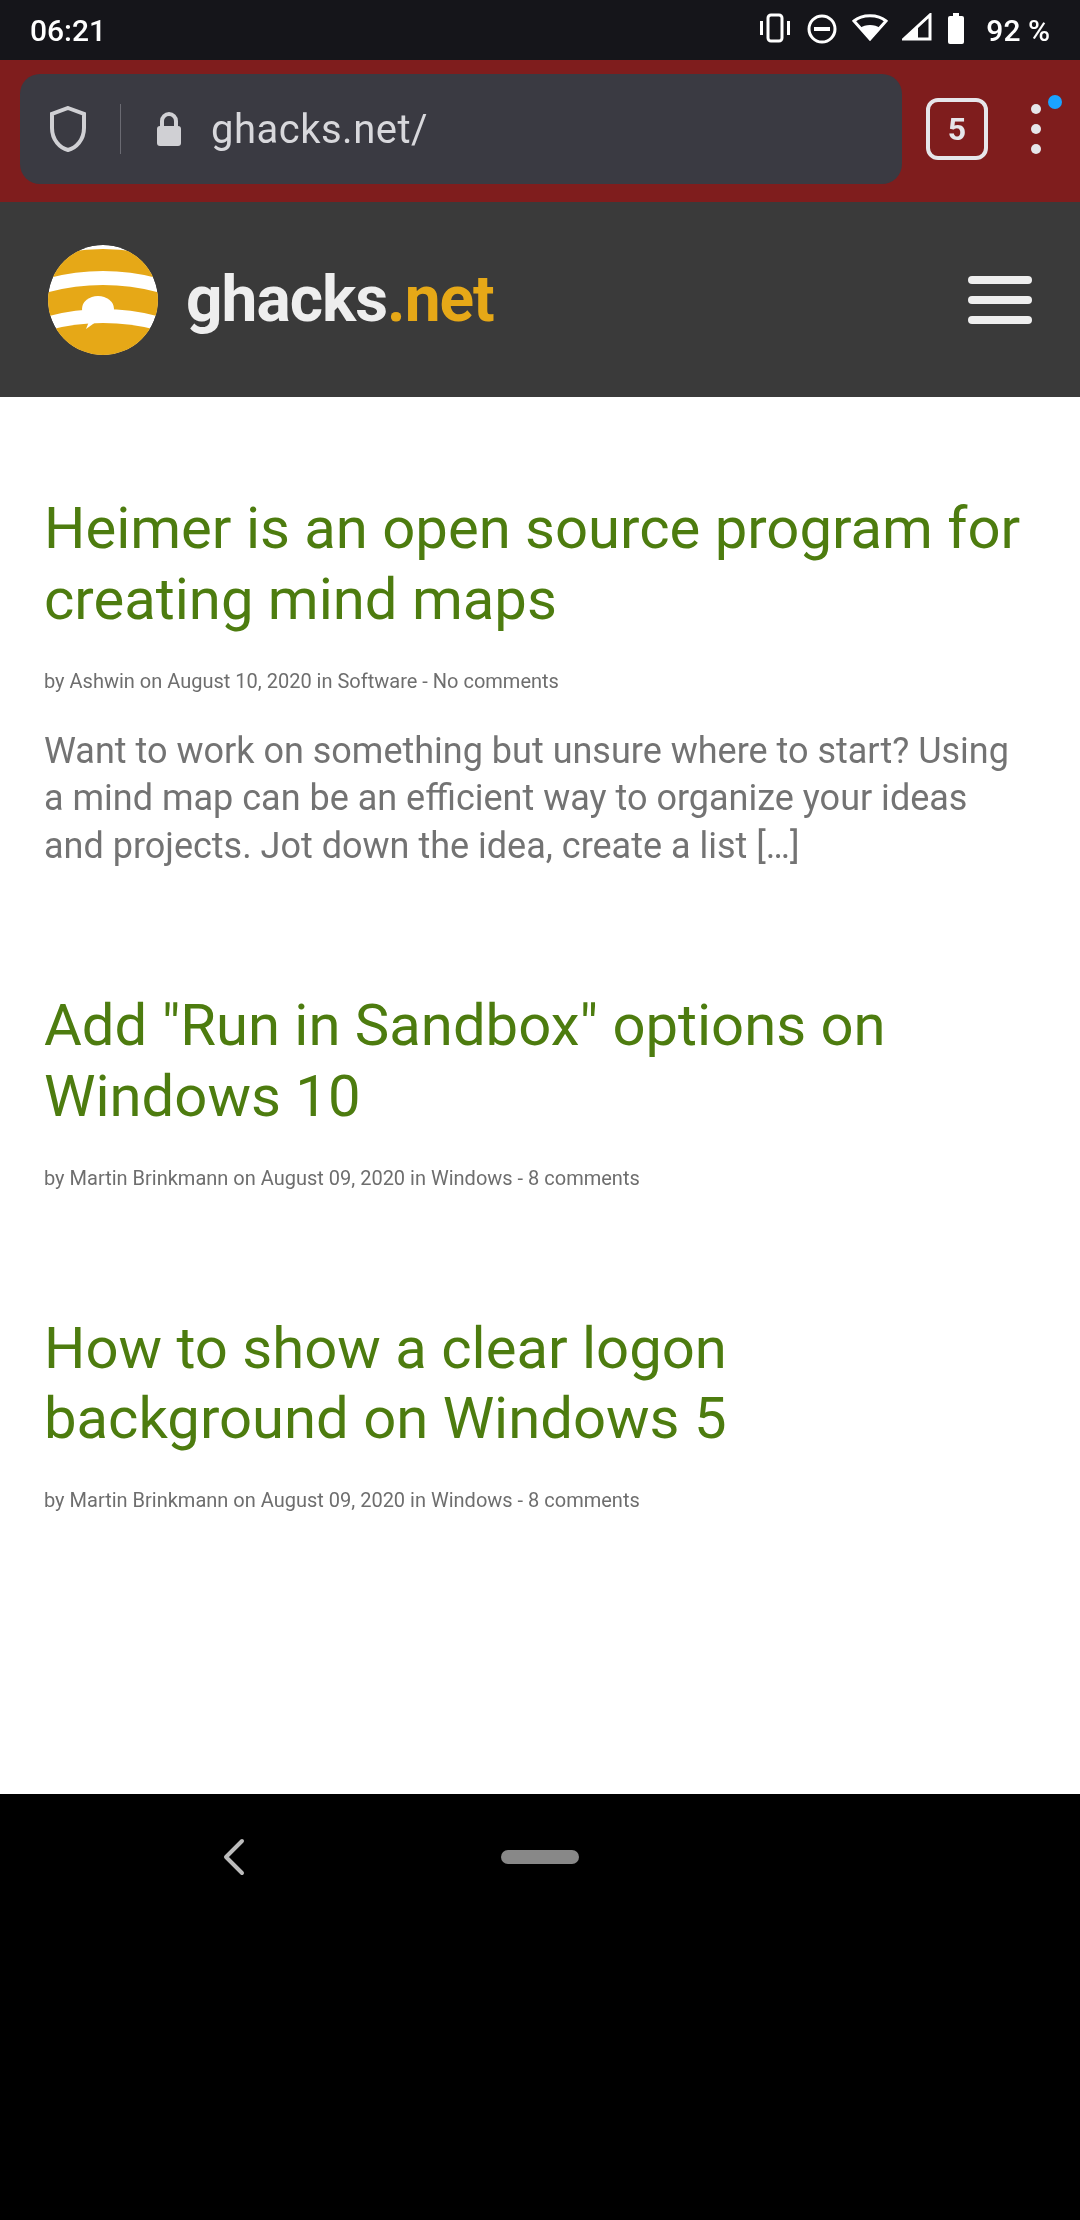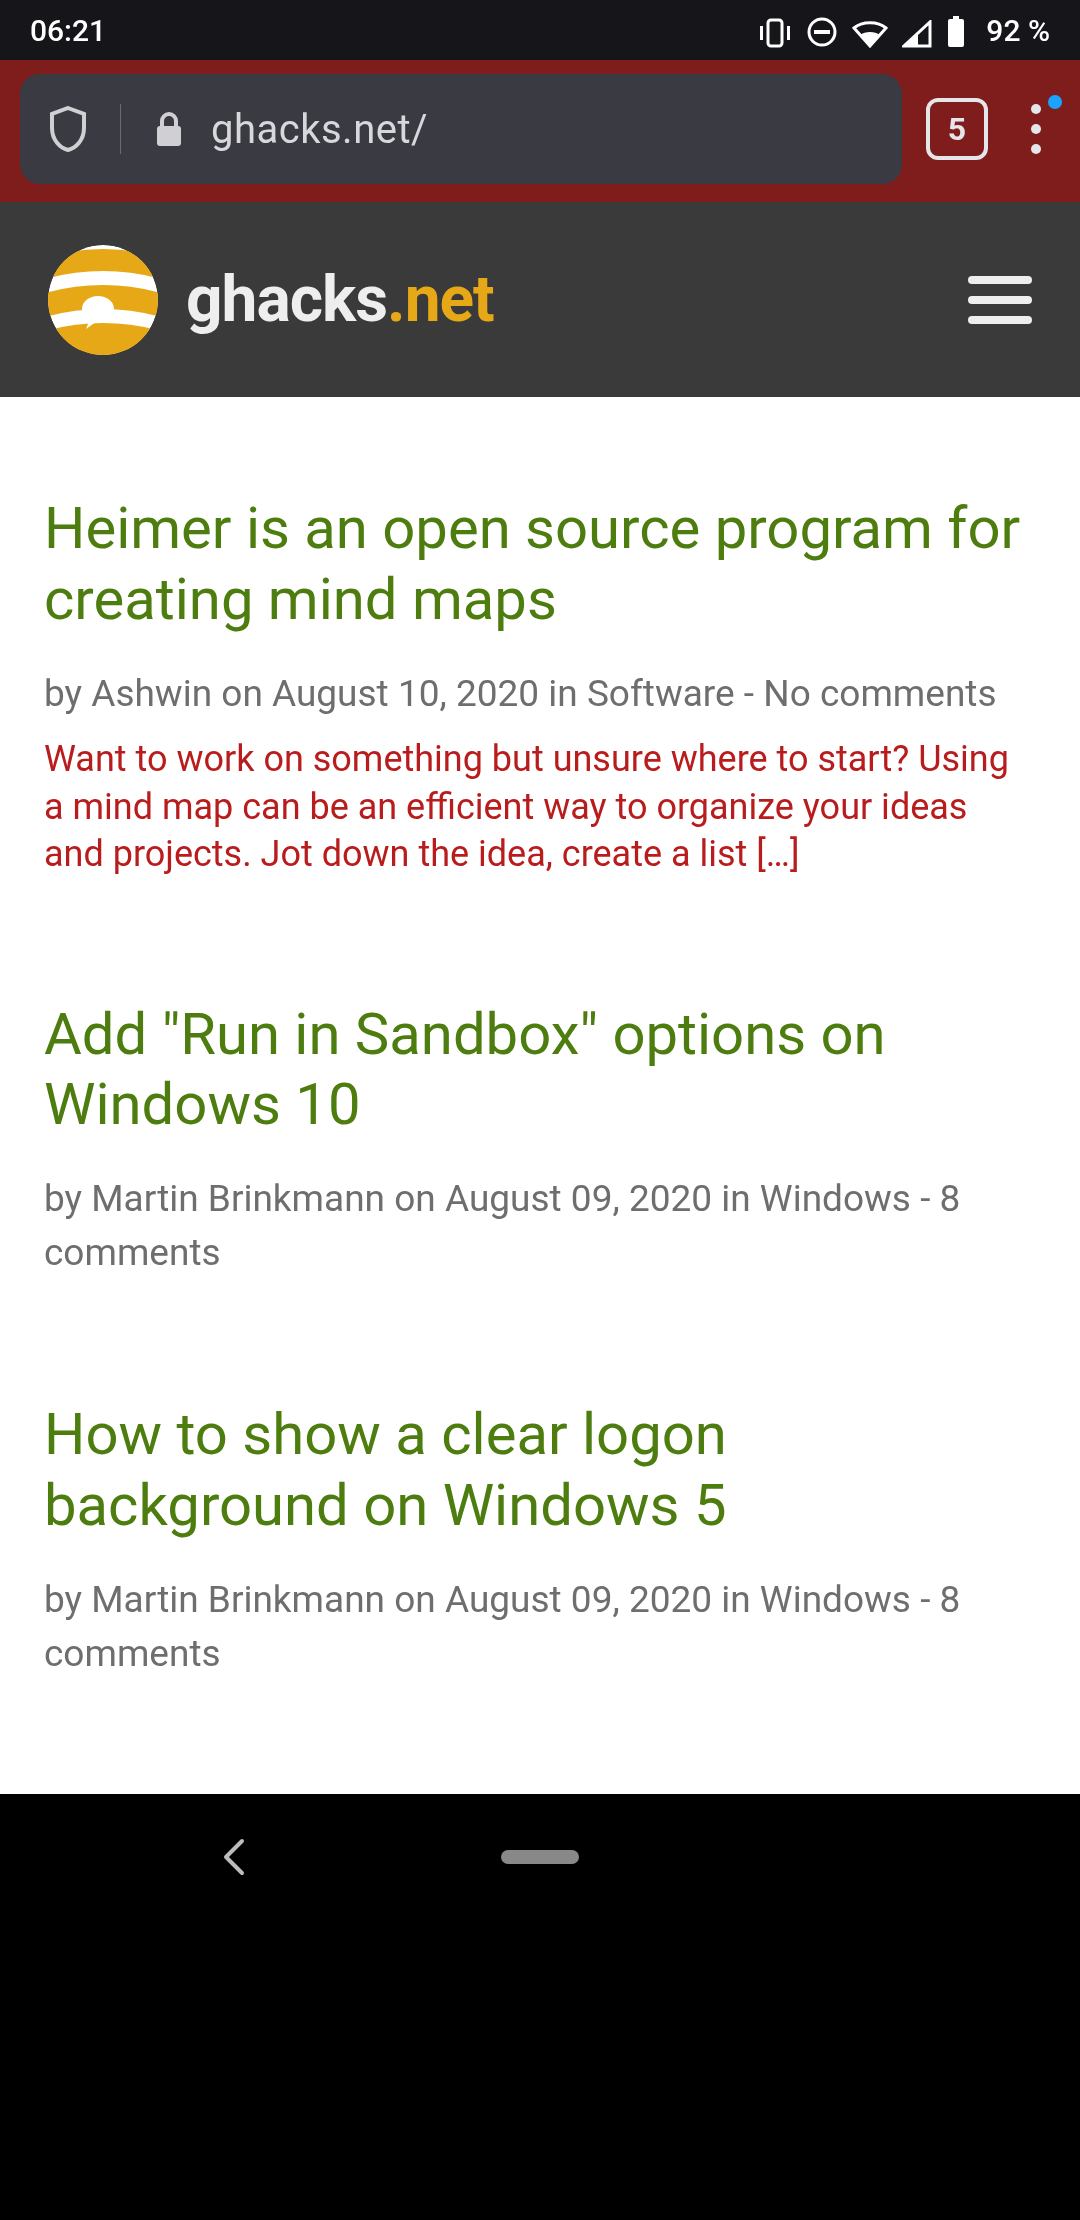--- a/index.html
+++ b/index.html
@@ -1,21 +1,21 @@
 <!DOCTYPE html>
 <html><head>
 <meta charset="utf-8">
 <style>
   * { margin: 0; padding: 0; box-sizing: border-box; }
   html, body { width: 1080px; height: 2220px; font-family: -apple-system, "Segoe UI", Roboto, sans-serif; overflow: hidden; background: #000; }
   .screen { width: 1080px; height: 1920px; display: flex; flex-direction: column; background: #000; }
   
   .status-bar { height: 60px; background: #15151a; color: #fff; display: flex; align-items: center; justify-content: space-between; padding: 0 30px; font-size: 30px; font-weight: 500; }
   .status-left { display: flex; align-items: center; }
-  .status-right { display: flex; align-items: flex-end; gap: 14px; }
+  .status-right { display: flex; align-items: flex-start; gap: 14px; }
   .status-right svg { display: block; }
   .batt-text { font-size: 30px; margin-left: 6px; }
   
   .browser-bar { background: #7f1d1d; display: flex; align-items: center; padding: 14px 20px 18px 20px; gap: 24px; }
   .url-pill { flex: 1; background: #3a3a42; border-radius: 20px; height: 110px; display: flex; align-items: center; padding: 0 28px; gap: 26px; }
   .url-pill .divider { width: 1px; height: 50px; background: #6a6a72; margin: 0 6px; }
   .url-text { color: #d8d8dc; font-size: 40px; letter-spacing: 0.5px; }
   .tab-box { width: 62px; height: 62px; border: 4px solid #e6e6ea; border-radius: 12px; display: flex; align-items: center; justify-content: center; color: #e6e6ea; font-size: 32px; font-weight: 700; }
   .menu-dots { position: relative; width: 48px; height: 72px; display: flex; flex-direction: column; align-items: center; justify-content: center; gap: 10px; }
   .menu-dots .dot { width: 10px; height: 10px; background: #e6e6ea; border-radius: 50%; }
@@ -27,22 +27,22 @@
   .brand-text { font-size: 64px; font-weight: 700; letter-spacing: -1px; }
   .brand-text .g { color: #eeeeee; }
   .brand-text .d { color: #e6a817; }
   .hamburger { width: 64px; height: 48px; display: flex; flex-direction: column; justify-content: space-between; }
   .hamburger span { display: block; height: 8px; background: #eeeeee; border-radius: 4px; }
   
   .content { flex: 1; background: #ffffff; padding: 0 44px; overflow: hidden; }
   .article { padding-top: 96px; }
   .article + .article { padding-top: 120px; }
   .article h2 { font-size: 58px; font-weight: 400; color: #4d7c0f; line-height: 1.22; }
-  .meta { margin-top: 32px; font-size: 37px; color: #6e6e6e; line-height: 1.45; }
-  .excerpt { margin-top: 16px; font-size: 36px; color: #b91c1c; line-height: 1.32; }
+  .meta { margin-top: 32px; font-size: 20px; color: #6e6e6e; line-height: 1.45; }
+  .excerpt { margin-top: 32px; font-size: 36px; color: #737373; line-height: 1.32; }
   
   .nav-bar { height: 126px; background: #000; display: flex; align-items: center; justify-content: center; position: relative; }
   .nav-pill { width: 78px; height: 14px; background: #888; border-radius: 8px; }
   .nav-back { position: absolute; left: 220px; top: 50%; transform: translateY(-50%); }
 </style>
 </head>
 <body>
 
 <div class="screen">
 

